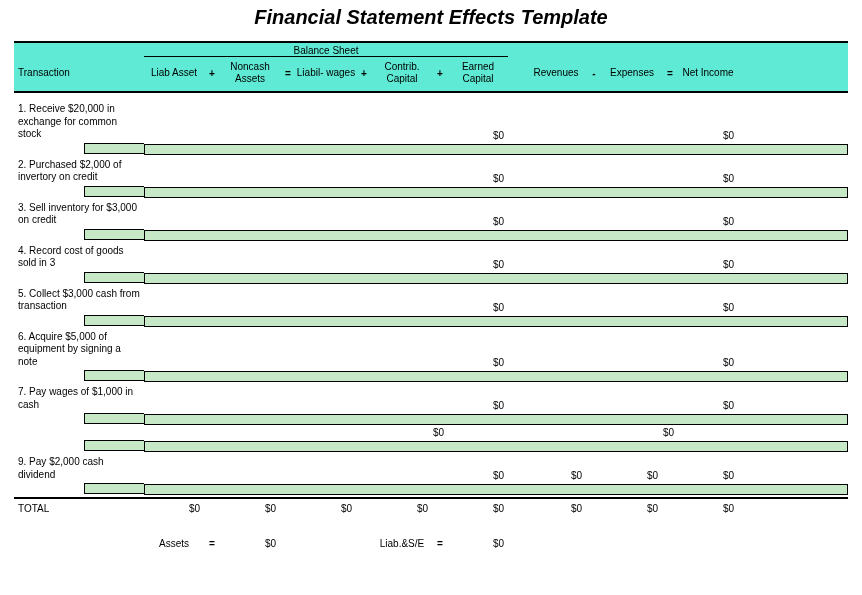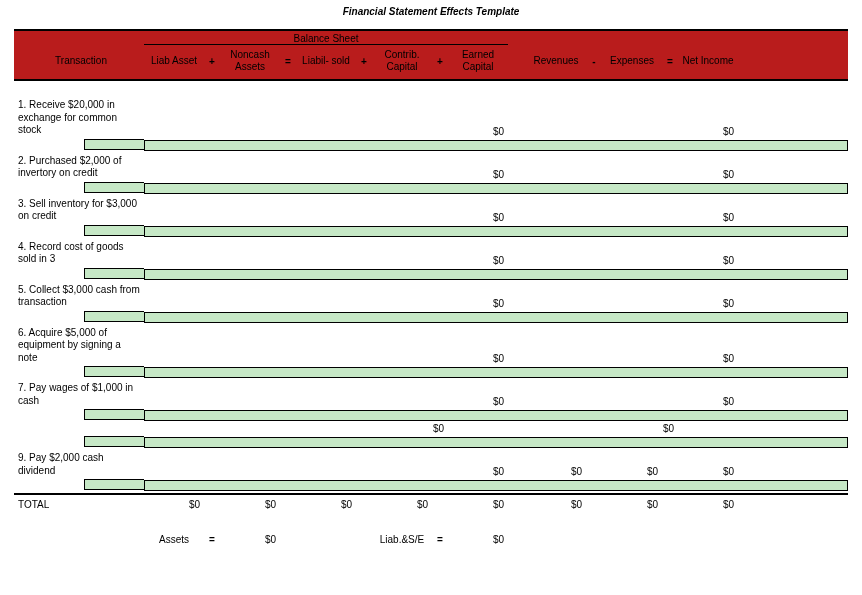--- a/index.html
+++ b/index.html
@@ -1,28 +1,28 @@
 <!DOCTYPE html>
 <html><head>
 <meta charset="utf-8">
 <style>
 * { box-sizing: border-box; margin: 0; padding: 0; }
 body { font-family: Arial, sans-serif; font-size: 10px; background: #fff; width: 862px; }
-.title { font-style: italic; font-weight: bold; font-size: 10px; text-align: center; padding: 6px 0 12px; }
+.title { font-style: italic; font-weight: bold; font-size: 20px; text-align: center; padding: 6px 0 12px; }
 .sheet { padding: 0 14px 10px 14px; }
 
-.header-block { background: #b91c1c; border-top: 2px solid #000; border-bottom: 2px solid #000; margin-bottom: 16px; }
+.header-block { background: #5eead4; border-top: 2px solid #000; border-bottom: 2px solid #000; margin-bottom: 8px; }
 .section-labels { display: grid; grid-template-columns: 130px 60px 16px 60px 16px 60px 16px 60px 16px 60px 18px 60px 16px 60px 16px 60px; }
 .section-labels .underline { border-bottom: 1px solid #000; height: 14px; display: flex; align-items: flex-end; justify-content: center; }
 .section-labels .spacer { height: 14px; }
 
 .col-headers { display: grid; grid-template-columns: 130px 60px 16px 60px 16px 60px 16px 60px 16px 60px 18px 60px 16px 60px 16px 60px; align-items: center; padding: 4px 0 6px; }
 .ch { text-align: center; line-height: 1.2; }
 .op { text-align: center; font-weight: bold; }
-.txn-label { text-align: center; padding-left: 4px; }
+.txn-label { text-align: left; padding-left: 4px; }
 
 .row-wrap { margin-bottom: 2px; }
 .calc-row { display: grid; grid-template-columns: 130px 60px 16px 60px 16px 60px 16px 60px 16px 60px 18px 60px 16px 60px 16px 60px; align-items: flex-end; }
 .txn { padding: 2px 2px 2px 4px; line-height: 1.25; }
 .val { text-align: right; padding-right: 4px; padding-bottom: 2px; }
 .greenbar { display: grid; grid-template-columns: 130px 1fr; }
 .gb-right { background: #c6e8c6; height: 11px; border: 1px solid #000; margin-top: 1px; }
 .txn-cell { position: relative; }
 
 .total-row { display: grid; grid-template-columns: 130px 60px 16px 60px 16px 60px 16px 60px 16px 60px 18px 60px 16px 60px 16px 60px; border-top: 2px solid #000; padding-top: 4px; margin-top: 2px; }
@@ -43,21 +43,21 @@
       <div class="spacer"></div>
       <div class="underline" style="grid-column: 2 / 11;">Balance Sheet</div>
       <div class="spacer"></div>
     </div>
     <div class="col-headers">
       <div class="ch txn-label">Transaction</div>
       <div class="ch">Liab Asset</div>
       <div class="op">+</div>
       <div class="ch">Noncash Assets</div>
       <div class="op">=</div>
-      <div class="ch">Liabil- sold</div>
+      <div class="ch">Liabil- wages</div>
       <div class="op">+</div>
       <div class="ch">Contrib. Capital</div>
       <div class="op">+</div>
       <div class="ch">Earned Capital</div>
       <div></div>
       <div class="ch">Revenues</div>
       <div class="op">-</div>
       <div class="ch">Expenses</div>
       <div class="op">=</div>
       <div class="ch">Net Income</div>

